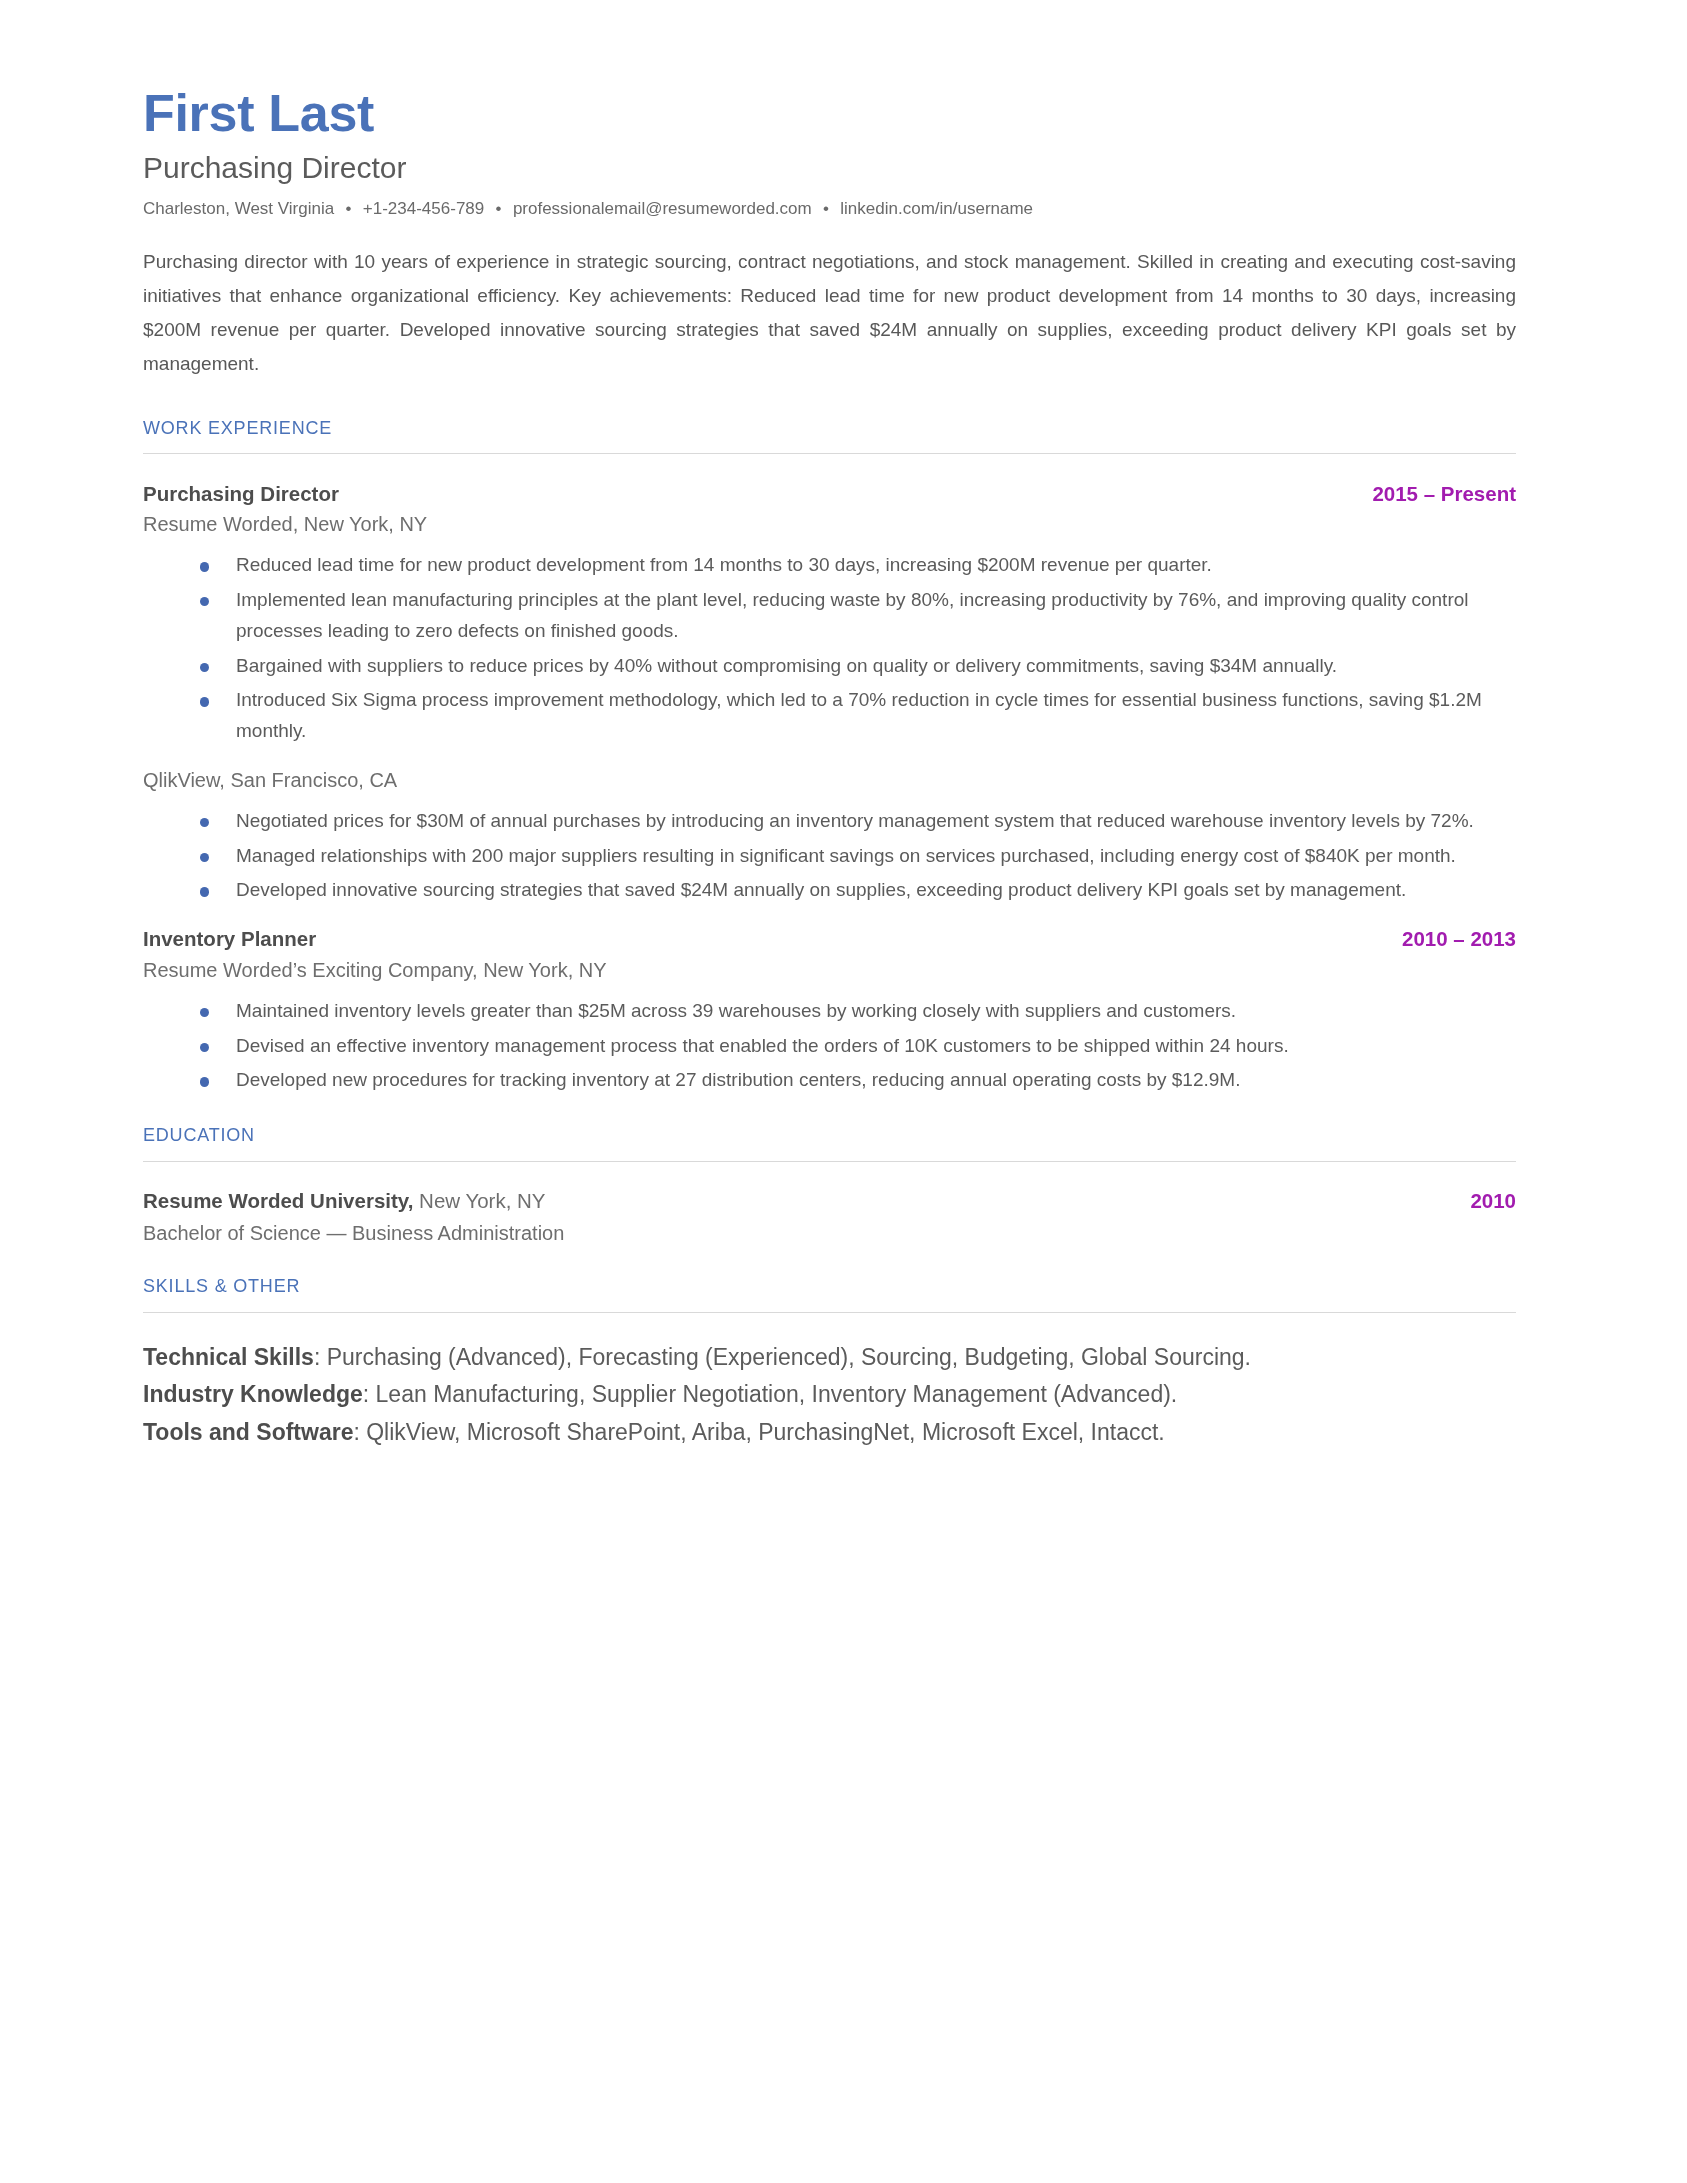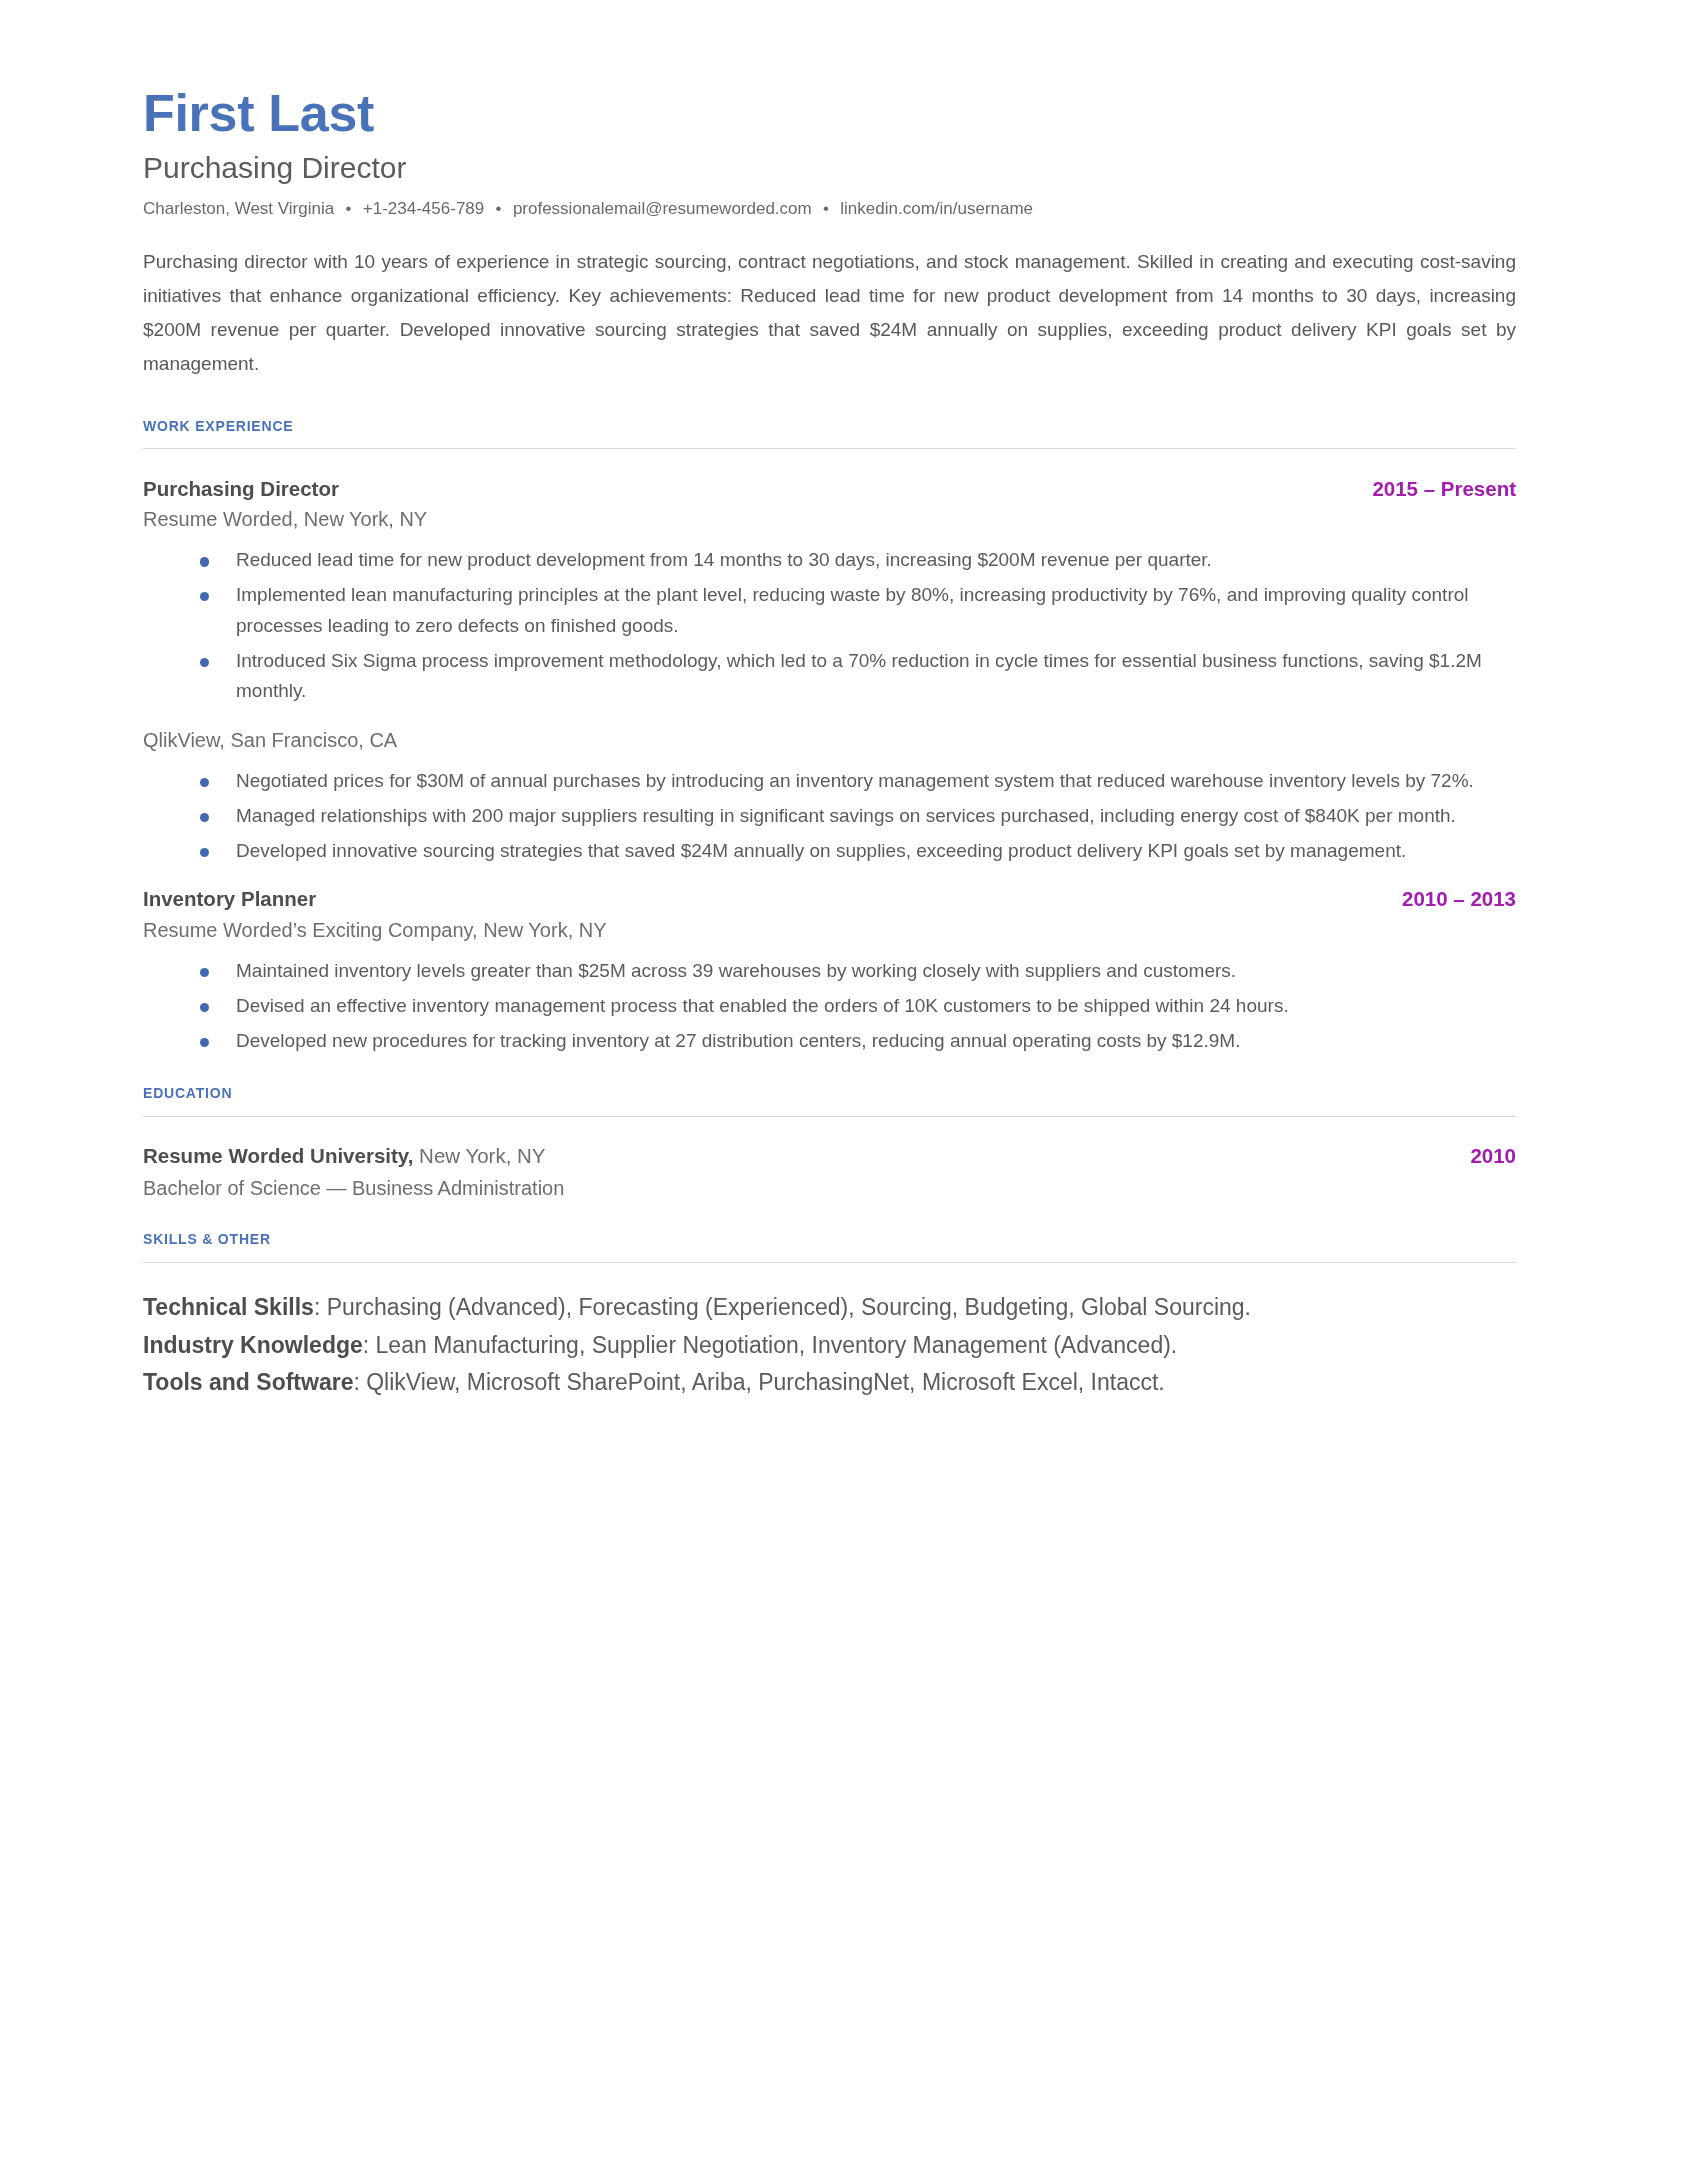--- a/index.html
+++ b/index.html
@@ -56,25 +56,25 @@
     font-size: 19px;
     color: #585858;
     line-height: 1.80;
     text-align: justify;
     text-justify: inter-word;
     margin: 0 0 36px 0;
   }
 
   
   .section-head {
-    font-size: 14px;
+    font-size: 18px;
     color: #4A72B8;
     letter-spacing: 0.8px;
     margin: 0 0 14.6px 0;
-    font-weight: bold;
+    font-weight: normal;
   }
   .rule {
     border: none;
     border-top: 1.3px solid #D9D9D9;
     margin: 0 0 26.5px 0;
     height: 0;
   }
 
   
   .entry {
@@ -192,20 +192,21 @@
 
     <div class="entry">
       <div class="entry-top">
         <span class="entry-title">Purchasing Director</span>
         <span class="entry-date">2015 – Present</span>
       </div>
       <div class="entry-sub">Resume Worded, New York, NY</div>
       <ul class="bullets">
         <li>Reduced lead time for new product development from 14 months to 30 days, increasing $200M revenue per quarter.</li>
         <li>Implemented lean manufacturing principles at the plant level, reducing waste by 80%, increasing productivity by 76%, and improving quality control processes leading to zero defects on finished goods.</li>
+        <li>Bargained with suppliers to reduce prices by 40% without compromising on quality or delivery commitments, saving $34M annually.</li>
         <li>Introduced Six Sigma process improvement methodology, which led to a 70% reduction in cycle times for essential business functions, saving $1.2M monthly.</li>
       </ul>
     </div>
 
     <div class="entry">
       <div class="entry-sub">QlikView, San Francisco, CA</div>
       <ul class="bullets">
         <li>Negotiated prices for $30M of annual purchases by introducing an inventory management system that reduced warehouse inventory levels by 72%.</li>
         <li>Managed relationships with 200 major suppliers resulting in significant savings on services purchased, including energy cost of $840K per month.</li>
         <li>Developed innovative sourcing strategies that saved $24M annually on supplies, exceeding product delivery KPI goals set by management.</li>

